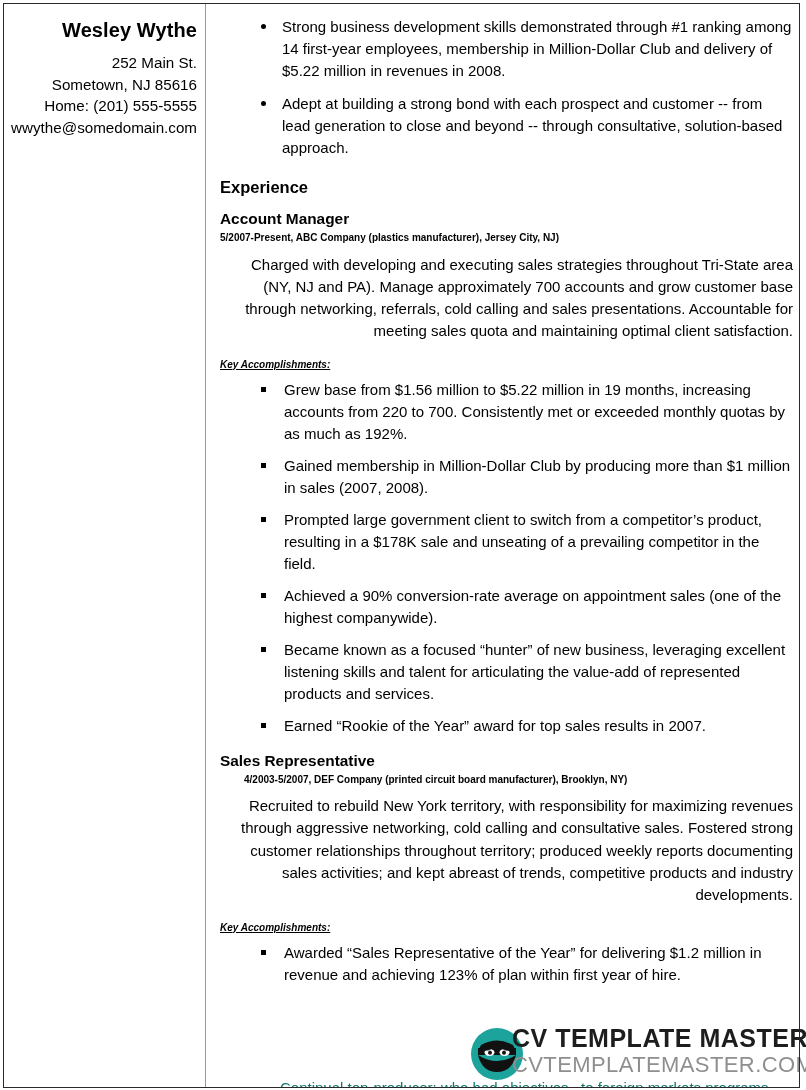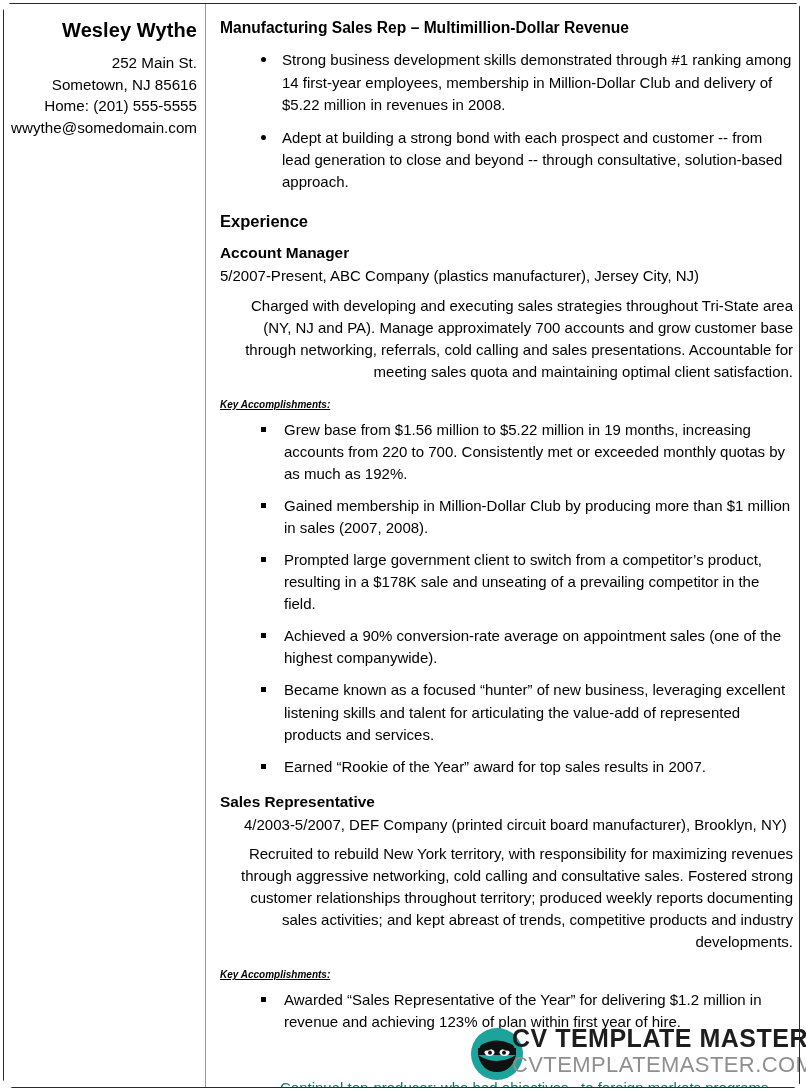--- a/index.html
+++ b/index.html
@@ -11,21 +11,20 @@
     font-family: "Liberation Sans", sans-serif;
     color: #000000;
   }
   #page {
     position: relative;
     width: 806px;
     height: 1090px;
     box-sizing: border-box;
     background: #ffffff;
     overflow: hidden;
-    border-radius: 21px;
   }
   
   #frame {
     position: absolute;
     left: 3px;
     top: 3px;
     width: 797px;
     height: 1085px;
     box-sizing: border-box;
     border: 1px solid #2a2a2a;
@@ -84,23 +83,24 @@
     margin: 19px 0 11px 0;
     line-height: 1.2;
   }
   .job-title {
     font-size: 15.4px;
     font-weight: bold;
     margin: 3px 0 3px 0;
     line-height: 1.25;
   }
   .job-meta {
-    font-size: 15px;
+    font-size: 10px;
     line-height: 1.4;
     margin: 0 0 9px 0;
+    font-weight: bold;
   }
   .job-desc {
     font-size: 15px;
     line-height: 1.47;
     margin: 0 0 11px 0;
     text-align: right;
   }
   .accomp-label {
     font-size: 10px;
     font-weight: bold;
@@ -213,21 +213,20 @@
     <aside class="sidebar">
       <div class="cand-name">Wesley Wythe</div>
       <div class="contact-line">252 Main St.</div>
       <div class="contact-line">Sometown, NJ 85616</div>
       <div class="contact-line">Home: (201) 555-5555</div>
       <div class="contact-line">wwythe@somedomain.com</div>
     </aside>
 
     <main class="main">
 
-      <h1 class="headline">Manufacturing Sales Rep – Multimillion-Dollar Revenue</h1>
 
       <ul class="bullets round">
         <li>Strong business development skills demonstrated through #1 ranking among 14 first-year employees, membership in Million-Dollar Club and delivery of $5.22 million in revenues in 2008.</li>
         <li>Adept at building a strong bond with each prospect and customer -- from lead generation to close and beyond -- through consultative, solution-based approach.</li>
       </ul>
 
       <h2 class="section-heading">Experience</h2>
 
       <div>
         <h3 class="job-title">Account Manager</h3>

